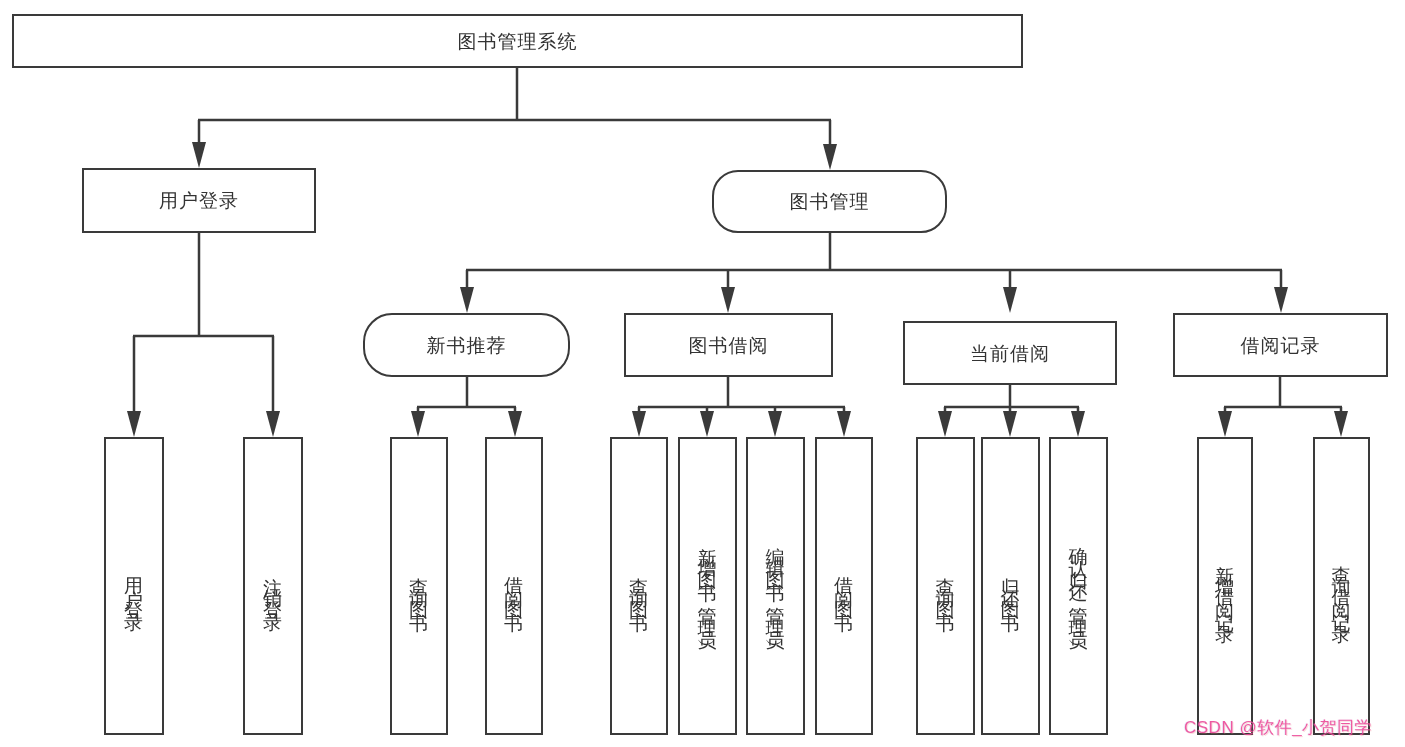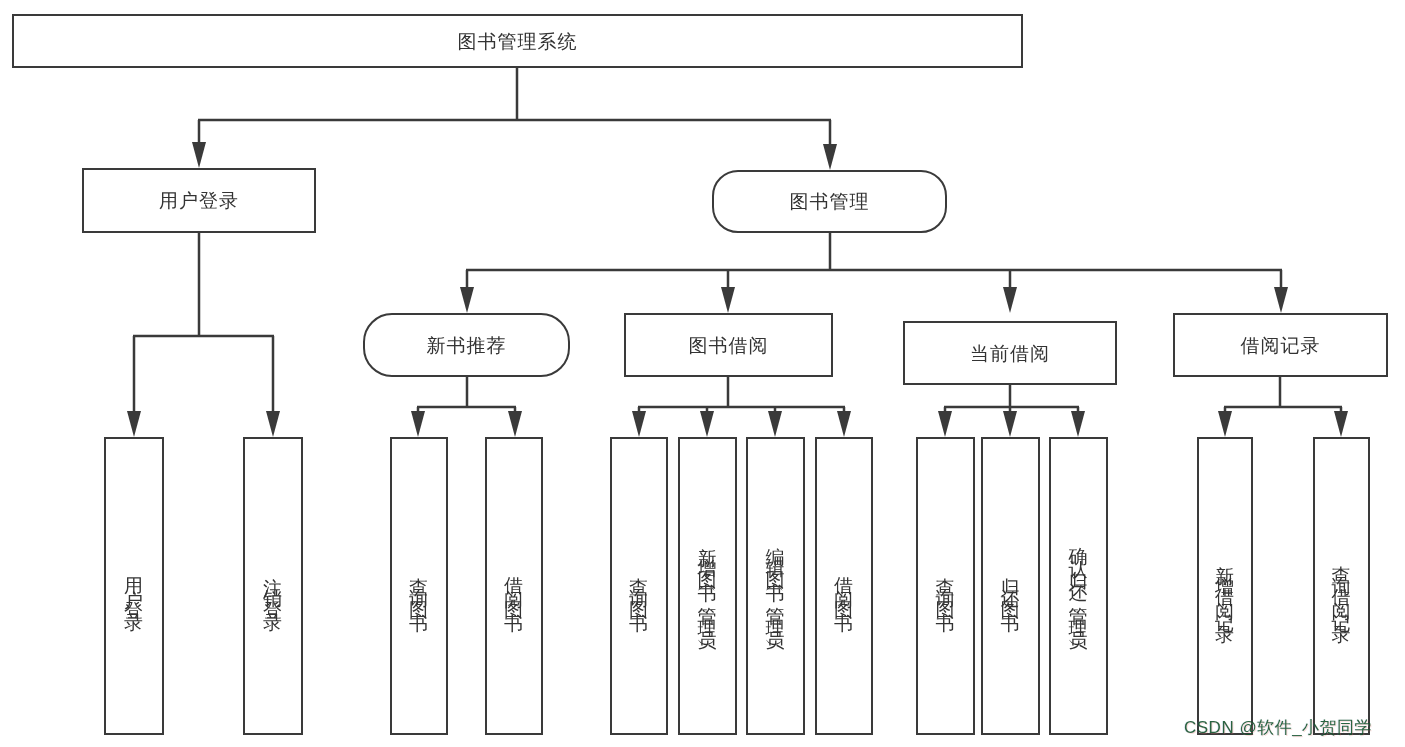--- a/index.html
+++ b/index.html
@@ -35,21 +35,21 @@
   #l-bor-add     {left:678px; width:59px;}
   #l-bor-edit    {left:746px; width:59px;}
   #l-bor-borrow  {left:815px; width:58px;}
   #l-cur-query   {left:916px; width:59px;}
   #l-cur-return  {left:981px; width:59px;}
   #l-cur-confirm {left:1049px;width:59px;}
   #l-red-add     {left:1197px;width:56px;}
   #l-red-query   {left:1313px;width:57px;}
   .watermark{
     position:absolute;left:1184px;top:716px;z-index:5;white-space:nowrap;
-    font-size:17px;letter-spacing:0.5px;color:#14532d;opacity:.9;
+    font-size:17px;letter-spacing:0.5px;color:#ec4899;opacity:.9;
     text-shadow:1px 1px 0 rgba(235,120,120,.28), -1px 0 0 rgba(130,150,220,.18);
   }
 </style>
 </head>
 <body>
 
 <div class="stage">
 
   <svg class="lines" viewBox="0 0 1405 747" xmlns="http://www.w3.org/2000/svg">
     <g stroke="#3a3a3a" stroke-width="2.5" fill="none">

